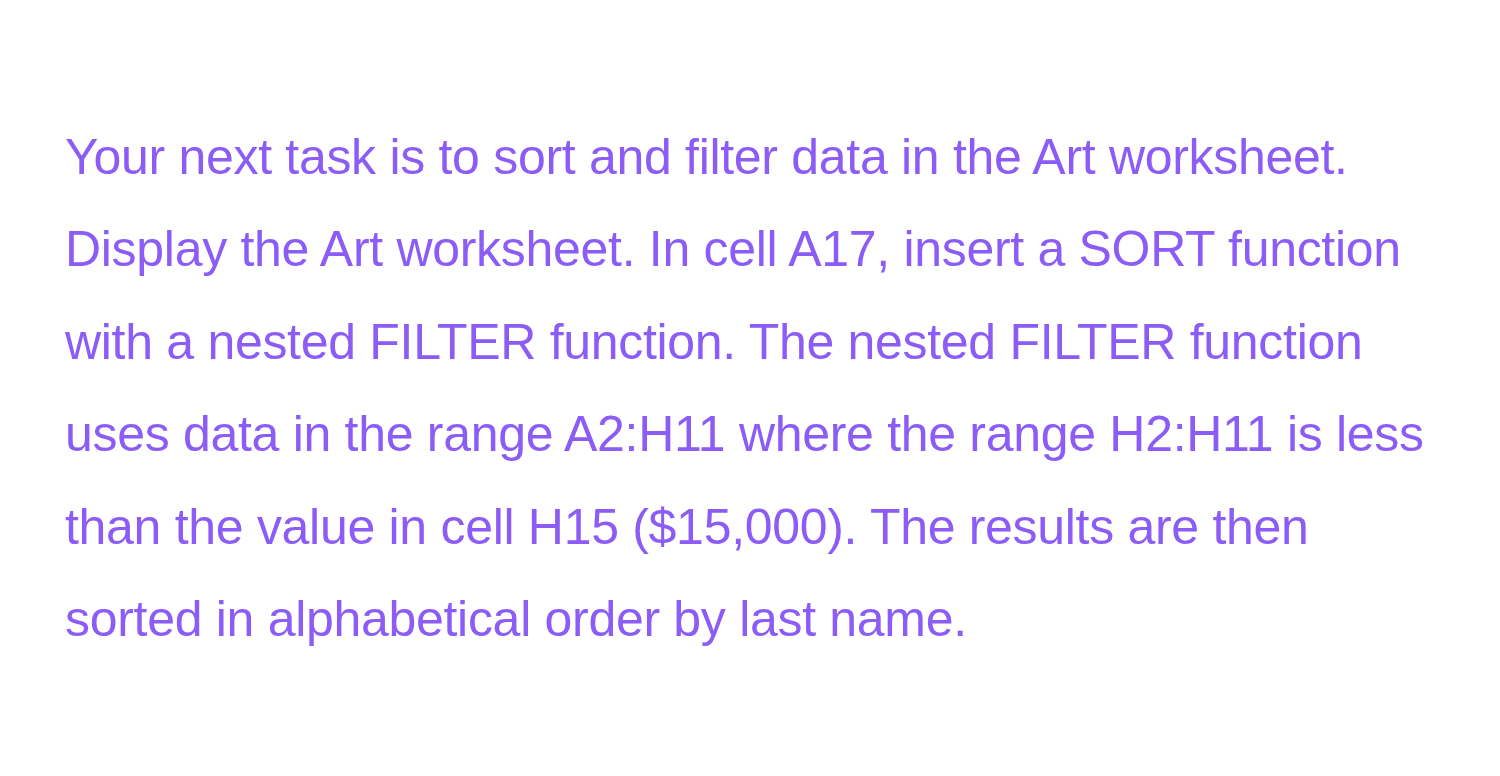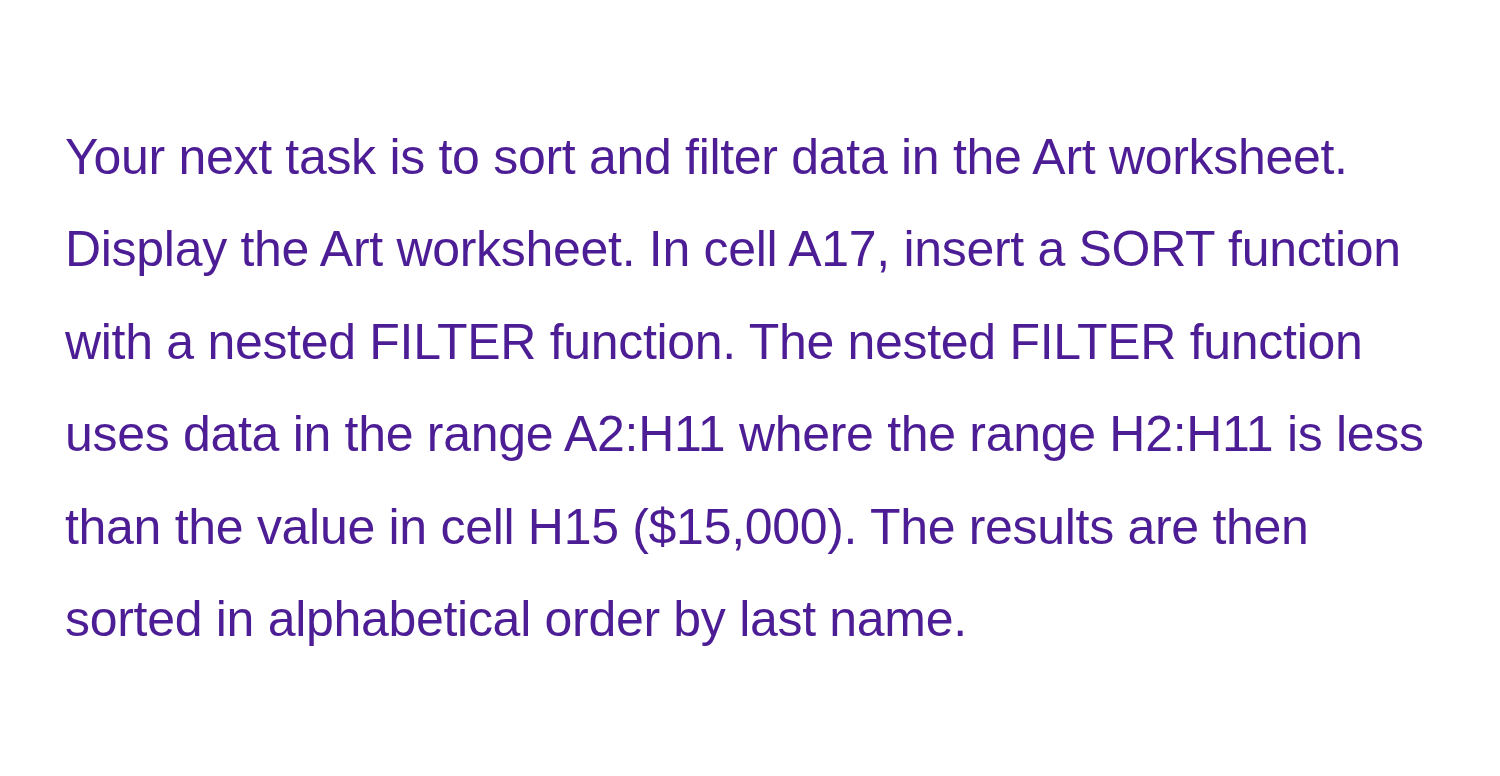--- a/index.html
+++ b/index.html
@@ -14,21 +14,21 @@
       font-family: -apple-system, BlinkMacSystemFont, "Segoe UI", Helvetica, Arial, sans-serif;
       display: flex;
       align-items: center;
       justify-content: flex-start;
       padding-left: 65px;
       padding-right: 65px;
     }
     .paragraph {
       font-size: 50px;
       line-height: 1.85;
-      color: #4c1d95;
+      color: #8b5cf6;
       font-weight: 400;
       letter-spacing: -0.3px;
     }
   </style>
 </head>
 <body>
 
 <p class="paragraph">Your next task is to sort and filter data in the Art worksheet. Display the Art worksheet. In cell A17, insert a SORT function with a nested FILTER function. The nested FILTER function uses data in the range A2:H11 where the range H2:H11 is less than the value in cell H15 ($15,000). The results are then sorted in alphabetical order by last name.</p>
 
 </body></html>

